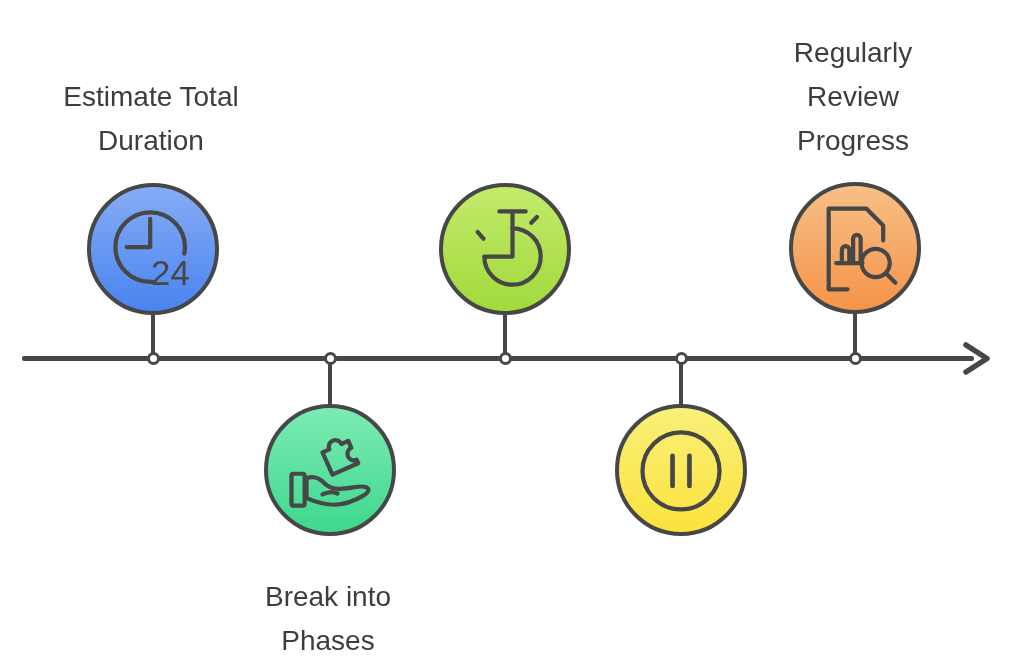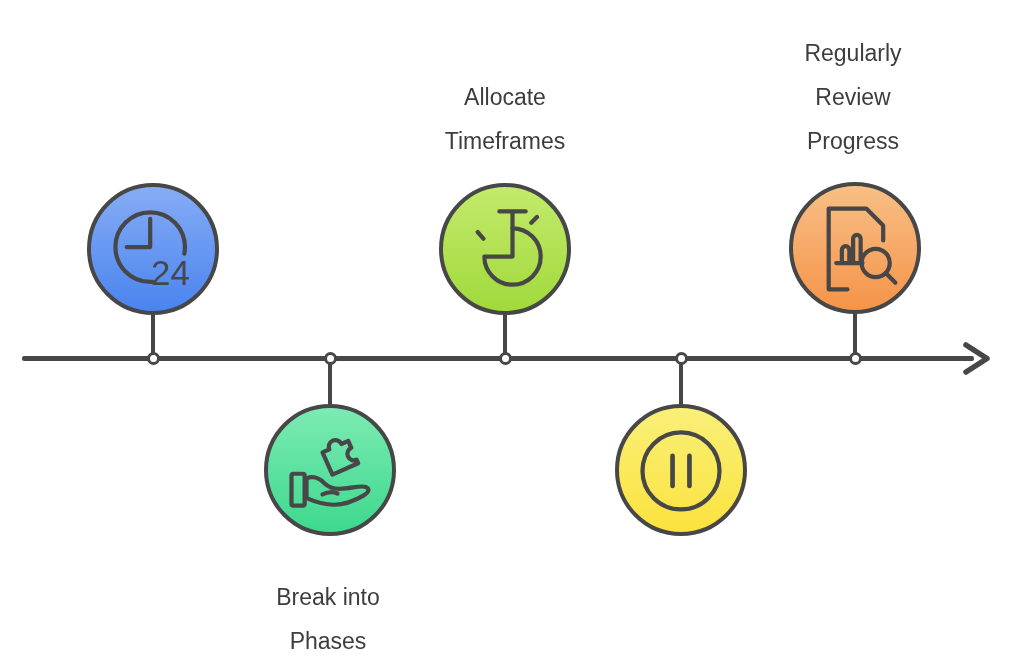--- a/index.html
+++ b/index.html
@@ -38,21 +38,21 @@
     display:flex;align-items:center;justify-content:center;
   }
   .node svg{display:block;}
   .n1{left:87px;top:183px;}
   .n2{left:264px;top:404px;}
   .n3{left:439px;top:183px;}
   .n4{left:615px;top:404px;}
   .n5{left:789px;top:182px;}
   .label{
     position:absolute;color:var(--text);
-    font-size:23px;line-height:44px;font-weight:400;
+    font-size:28px;line-height:44px;font-weight:400;
     text-align:center;letter-spacing:0;
   }
   .l1{left:26px;top:75px;width:250px;}
   .l2{left:238px;top:559px;width:180px;margin-top:16px;}
   .l3{left:405px;top:75px;width:200px;}
   .l4{left:560px;top:559px;width:240px;}
   .l5{left:773px;top:31px;width:160px;}
   .icon-stroke{stroke:var(--line);fill:none;stroke-width:4.5;stroke-linecap:round;stroke-linejoin:round;}
   .icon-fill-text{fill:var(--line);font-family:"Liberation Sans","DejaVu Sans",sans-serif;font-size:37px;}
 </style>
@@ -78,41 +78,41 @@
   <div class="junction j4"></div>
   <div class="junction j5"></div>
 
   <div class="node n1" style="background: linear-gradient(rgb(134, 172, 245), rgb(74, 132, 239));">
     <svg width="124" height="124" viewBox="0 0 132 132">
       <circle cx="63" cy="64" r="37" class="icon-stroke" pathLength="100" stroke-dasharray="79 21" stroke-dashoffset="-24"></circle>
       <path d="M63 34 L63 64 L38 64" class="icon-stroke"></path>
       <text x="64" y="104" class="icon-fill-text">24</text>
     </svg>
   </div>
+  <div class="label l1">Estimate Total Duration</div>
 
   <div class="node n2" style="background: linear-gradient(rgb(124, 235, 179), rgb(62, 216, 142));">
     <svg width="124" height="124" viewBox="0 0 132 132">
       <g transform="rotate(-24 77 53)">
         <path d="M62 66 L62 40 L70 40 A7 7 0 1 1 84 40 L92 40 L92 48 A7 7 0 1 0 92 62 L92 66 Z" class="icon-stroke"></path>
       </g>
       <rect x="25" y="70" width="14" height="34" rx="2" class="icon-stroke"></rect>
       <path d="M41 75 C48 72 54 74 60 80 C64 84 70 86 76 86 C88 86 98 82 104 84 C109 86 107 90 102 93 C92 99 80 103 70 103 C59 103 48 99 41 96 Z" class="icon-stroke"></path>
       <path d="M58 92 C64 89 70 89 74 91" class="icon-stroke"></path>
     </svg>
   </div>
   <div class="label l2">Break into Phases</div>
 
   <div class="node n3" style="background: linear-gradient(rgb(195, 234, 108), rgb(161, 218, 59));">
     <svg width="124" height="124" viewBox="0 0 132 132">
       <path d="M74 74 L44 74 A30 30 0 1 0 74 44 Z" class="icon-stroke"></path>
       <path d="M74 44 L74 26 M60 26 L88 26" class="icon-stroke"></path>
       <path d="M37 48 L43 55 M100 32 L94 38" class="icon-stroke"></path>
     </svg>
   </div>
-  <div class="label l3">Allocate Timeframes</div>
 
   <div class="node n4" style="background: linear-gradient(rgb(249, 240, 121), rgb(251, 226, 61));">
     <svg width="124" height="124" viewBox="0 0 132 132">
       <circle cx="66" cy="67" r="41" class="icon-stroke"></circle>
       <path d="M57 51 L57 83 M75 51 L75 83" class="icon-stroke" style="stroke-width:5"></path>
     </svg>
   </div>
 
   <div class="node n5" style="background: linear-gradient(rgb(248, 191, 134), rgb(245, 148, 73));">
     <svg width="124" height="124" viewBox="0 0 132 132">

